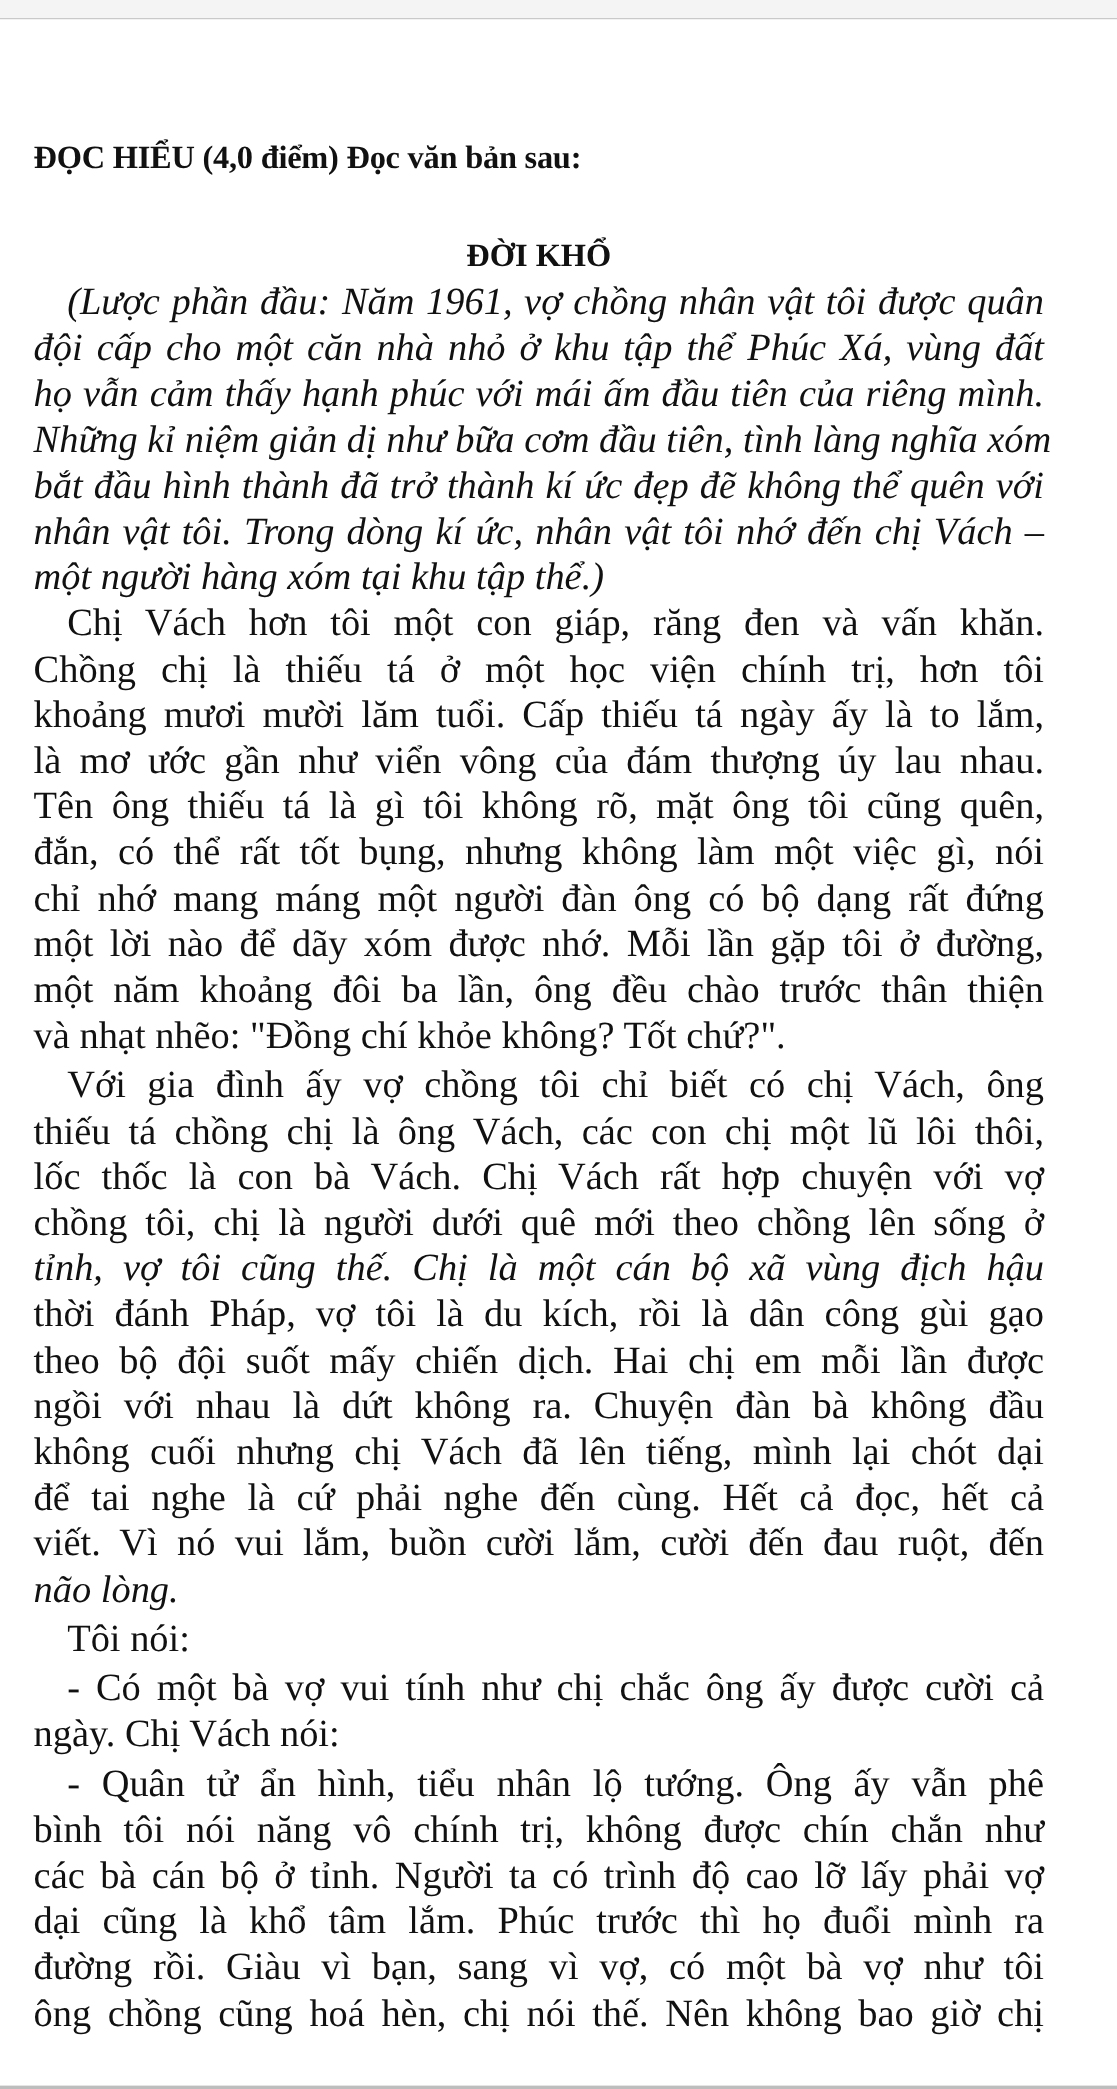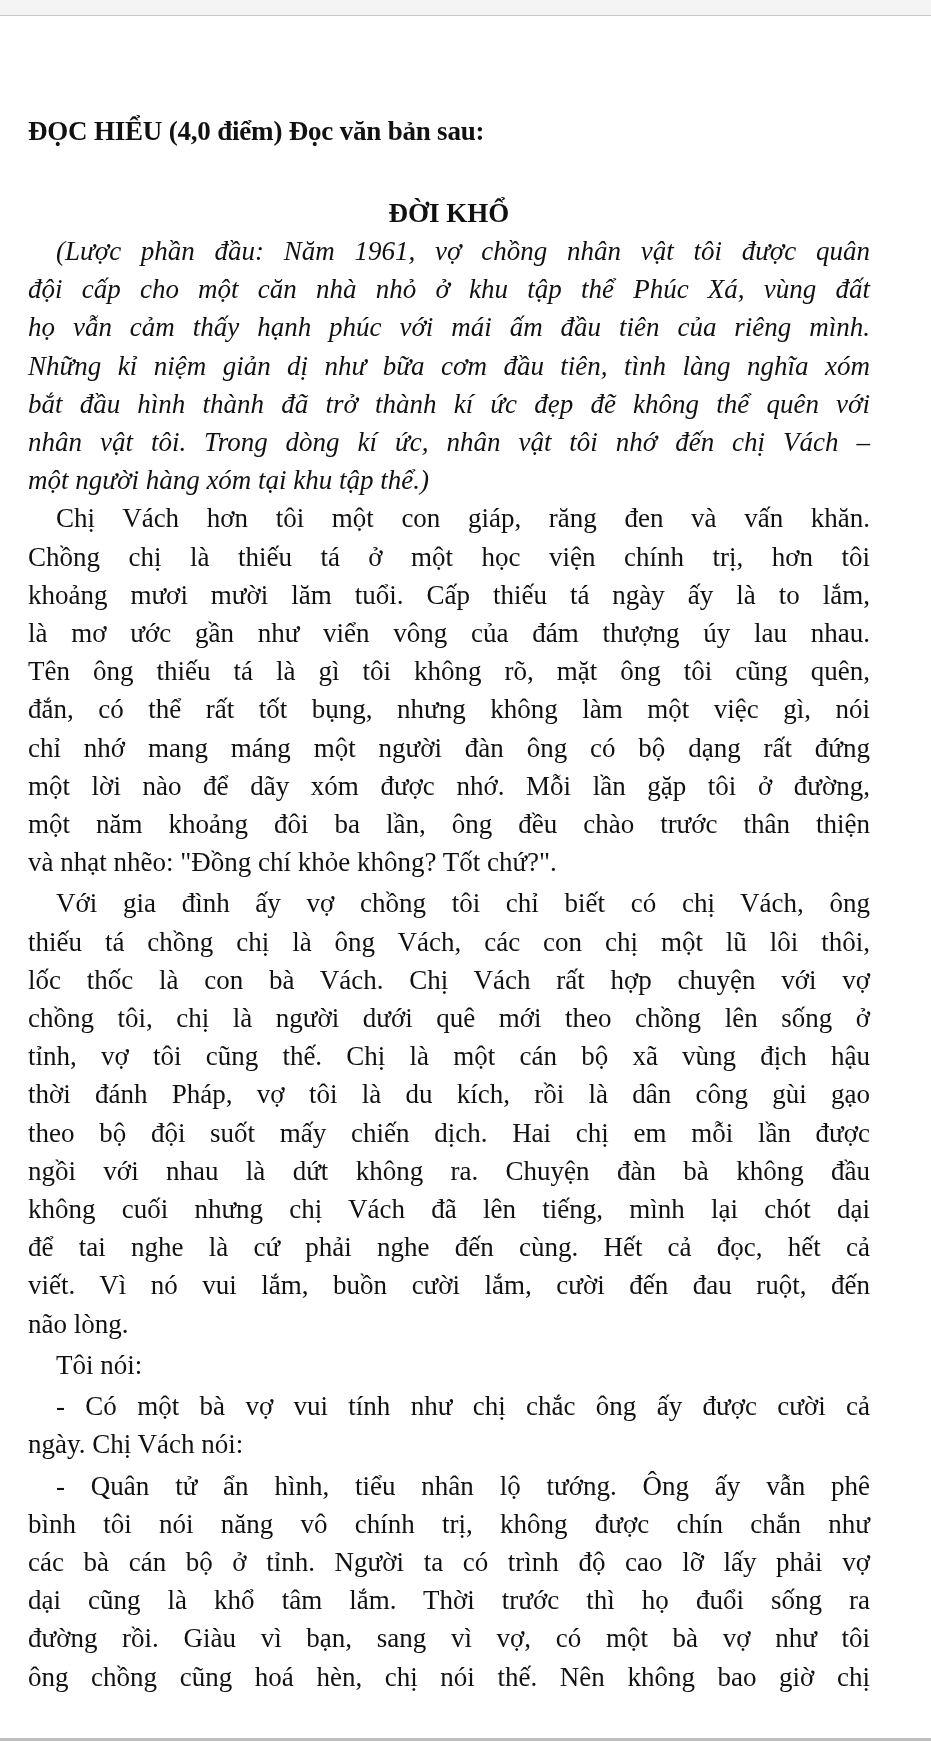--- a/index.html
+++ b/index.html
@@ -38,21 +38,21 @@
     }
     .title {
       font-weight: bold;
       font-size: 27px;
       line-height: 38px;
       text-align: center;
       padding-left: 0px;
       margin-top: 44px;
     }
     .para {
-      font-size: 27px;
+      font-size: 32px;
       line-height: 38.2px;
       text-align: justify;
       text-align-last: left;
       margin: 0;
     }
     .para .line {
       display: block;
       text-align: justify;
       text-align-last: justify;
       white-space: nowrap;
@@ -103,42 +103,42 @@
     <span class="line" style="display: block;">một lời nào để dãy xóm được nhớ. Mỗi lần gặp tôi ở đường,</span>
     <span class="line" style="display: block;">một năm khoảng đôi ba lần, ông đều chào trước thân thiện</span>
     <span class="line last" style="display: block;">và nhạt nhẽo: "Đồng chí khỏe không? Tốt chứ?".</span>
   </div>
 
   <div class="para gap-small">
     <span class="line indent" style="display: block;">Với gia đình ấy vợ chồng tôi chỉ biết có chị Vách, ông</span>
     <span class="line" style="display: block;">thiếu tá chồng chị là ông Vách, các con chị một lũ lôi thôi,</span>
     <span class="line" style="display: block;">lốc thốc là con bà Vách. Chị Vách rất hợp chuyện với vợ</span>
     <span class="line" style="display: block;">chồng tôi, chị là người dưới quê mới theo chồng lên sống ở</span>
-    <span class="line" style="display: block;">tỉnh, vợ tôi cũng thế. Chị là một cán bộ xã vùng địch hậu</span>
+    <span class="line" style="display: block; font-style: italic;">tỉnh, vợ tôi cũng thế. Chị là một cán bộ xã vùng địch hậu</span>
     <span class="line" style="display: block;">thời đánh Pháp, vợ tôi là du kích, rồi là dân công gùi gạo</span>
     <span class="line" style="display: block;">theo bộ đội suốt mấy chiến dịch. Hai chị em mỗi lần được</span>
     <span class="line" style="display: block;">ngồi với nhau là dứt không ra. Chuyện đàn bà không đầu</span>
     <span class="line" style="display: block;">không cuối nhưng chị Vách đã lên tiếng, mình lại chót dại</span>
     <span class="line" style="display: block;">để tai nghe là cứ phải nghe đến cùng. Hết cả đọc, hết cả</span>
     <span class="line" style="display: block;">viết. Vì nó vui lắm, buồn cười lắm, cười đến đau ruột, đến</span>
-    <span class="line last" style="display: block;">não lòng.</span>
+    <span class="line last" style="display: block; font-style: italic;">não lòng.</span>
   </div>
 
   <div class="para gap-small">
     <span class="line indent last" style="display: block;">Tôi nói:</span>
   </div>
 
   <div class="para gap-small">
     <span class="line indent" style="display: block;">- Có một bà vợ vui tính như chị chắc ông ấy được cười cả</span>
     <span class="line last" style="display: block;">ngày. Chị Vách nói:</span>
   </div>
 
   <div class="para gap-small">
     <span class="line indent" style="display: block;">- Quân tử ẩn hình, tiểu nhân lộ tướng. Ông ấy vẫn phê</span>
     <span class="line" style="display: block;">bình tôi nói năng vô chính trị, không được chín chắn như</span>
     <span class="line" style="display: block;">các bà cán bộ ở tỉnh. Người ta có trình độ cao lỡ lấy phải vợ</span>
-    <span class="line" style="display: block;">dại cũng là khổ tâm lắm. Thời trước thì họ đuổi sống ra</span>
+    <span class="line" style="display: block;">dại cũng là khổ tâm lắm. Phúc trước thì họ đuổi mình ra</span>
     <span class="line" style="display: block;">đường rồi. Giàu vì bạn, sang vì vợ, có một bà vợ như tôi</span>
     <span class="line" style="display: block;">ông chồng cũng hoá hèn, chị nói thế. Nên không bao giờ chị</span>
   </div>
 </div>
 
 <div class="bottom-rule"></div>
 
 </body></html>

